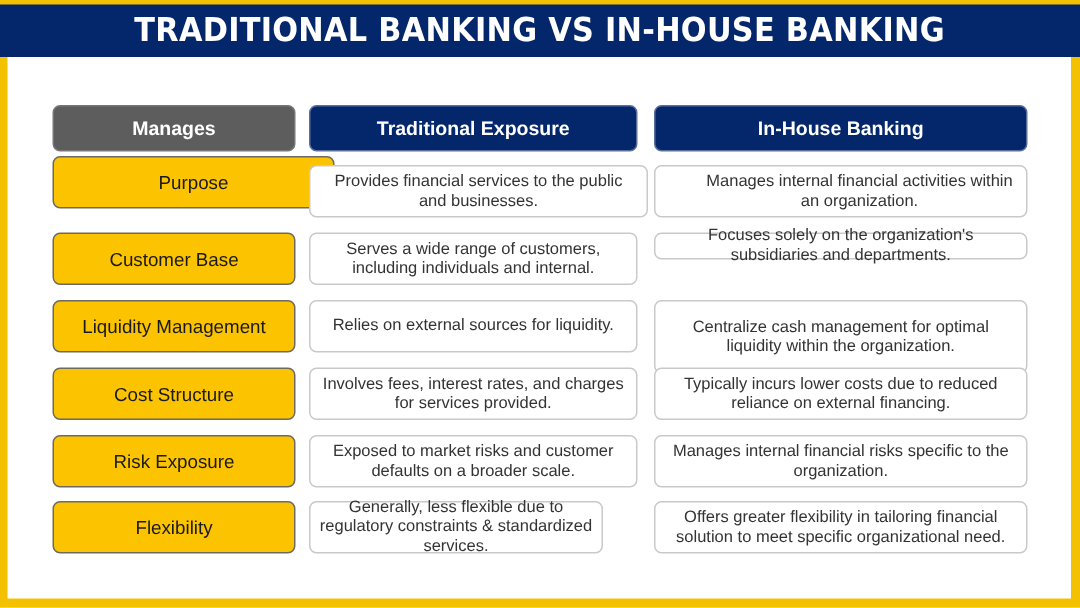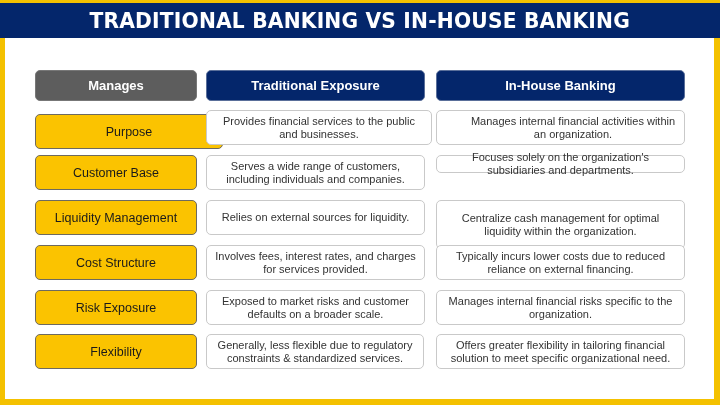--- a/index.html
+++ b/index.html
@@ -20,35 +20,35 @@
 <div class="frame"></div>
 <div class="topbar">
   <div class="title">TRADITIONAL BANKING VS IN-HOUSE BANKING</div>
 </div>
 <div class="panel"></div>
 
 <div class="cell hdr-aspect" style="left:35px;top:70px;width:162px;height:31px;">Manages</div>
 <div class="cell hdr-col" style="left:206px;top:70px;width:219px;height:31px;">Traditional Exposure</div>
 <div class="cell hdr-col" style="left:436px;top:70px;width:249px;height:31px;">In-House Banking</div>
 
-<div class="cell aspect" style="left:35px;top:114px;width:188px;height:35px;">Purpose</div>
+<div class="cell aspect" style="left:35px;top:104px;width:188px;height:35px;">Purpose</div>
 <div class="cell desc" style="left:206px;top:110px;width:226px;height:35px;">Provides financial services to the public and businesses.</div>
 <div class="cell desc" style="left:436px;top:110px;width:249px;height:35px;padding-left:31px;">Manages internal financial activities within an organization.</div>
 
 <div class="cell aspect" style="left:35px;top:155px;width:162px;height:35px;">Customer Base</div>
-<div class="cell desc" style="left:206px;top:155px;width:219px;height:35px;">Serves a wide range of customers, including individuals and companies.</div>
+<div class="cell desc" style="left:206px;top:155px;width:219px;height:35px;">Serves a wide range of customers, including individuals and internal.</div>
 <div class="cell desc" style="left:436px;top:155px;width:249px;height:18px;">Focuses solely on the organization's subsidiaries and departments.</div>
 
 <div class="cell aspect" style="left:35px;top:200px;width:162px;height:35px;">Liquidity Management</div>
 <div class="cell desc" style="left:206px;top:200px;width:219px;height:35px;">Relies on external sources for liquidity.</div>
 <div class="cell desc" style="left:436px;top:200px;width:249px;height:49px;">Centralize cash management for optimal liquidity within the organization.</div>
 
 <div class="cell aspect" style="left:35px;top:245px;width:162px;height:35px;">Cost Structure</div>
 <div class="cell desc" style="left:206px;top:245px;width:219px;height:35px;">Involves fees, interest rates, and charges for services provided.</div>
 <div class="cell desc" style="left:436px;top:245px;width:249px;height:35px;">Typically incurs lower costs due to reduced reliance on external financing.</div>
 
 <div class="cell aspect" style="left:35px;top:290px;width:162px;height:35px;">Risk Exposure</div>
 <div class="cell desc" style="left:206px;top:290px;width:219px;height:35px;">Exposed to market risks and customer defaults on a broader scale.</div>
 <div class="cell desc" style="left:436px;top:290px;width:249px;height:35px;">Manages internal financial risks specific to the organization.</div>
 
 <div class="cell aspect" style="left:35px;top:334px;width:162px;height:35px;">Flexibility</div>
-<div class="cell desc" style="left:206px;top:334px;width:218px;height:35px;">Generally, less flexible due to regulatory constraints &amp; standardized services.</div>
+<div class="cell desc" style="left:206px;top:334px;width:196px;height:35px;">Generally, less flexible due to regulatory constraints &amp; standardized services.</div>
 <div class="cell desc" style="left:436px;top:334px;width:249px;height:35px;">Offers greater flexibility in tailoring financial solution to meet specific organizational need.</div>
 
 </body></html>

